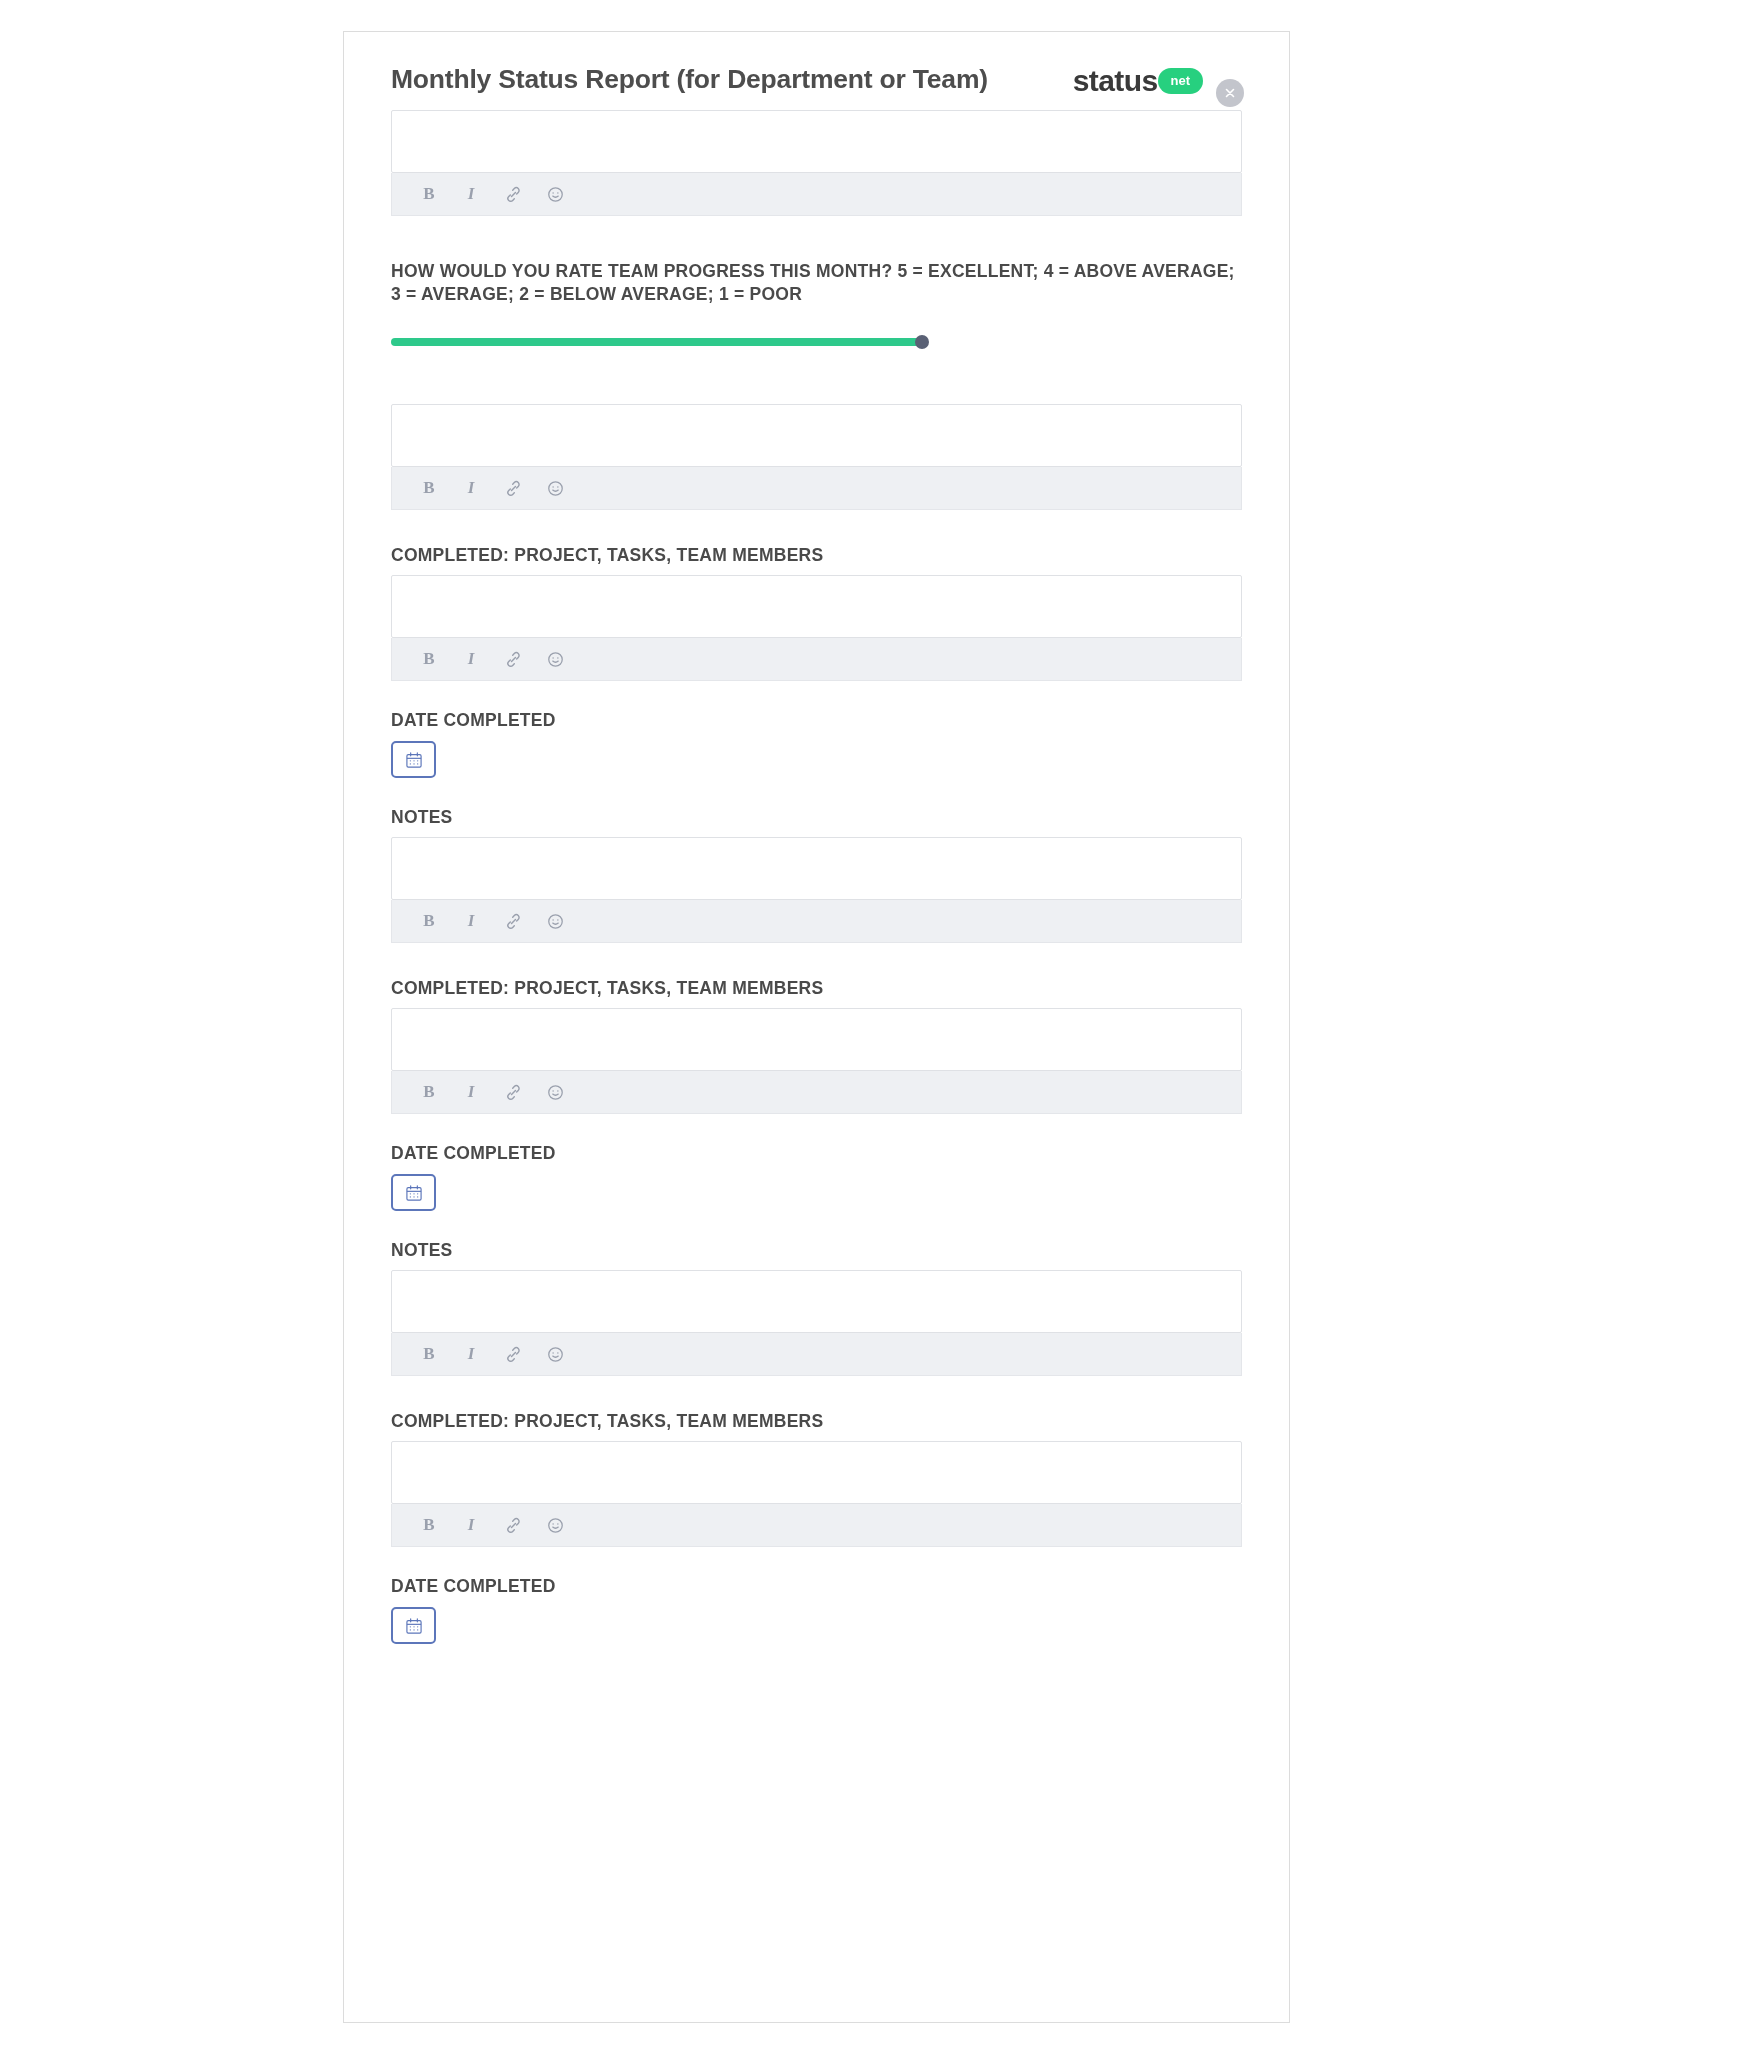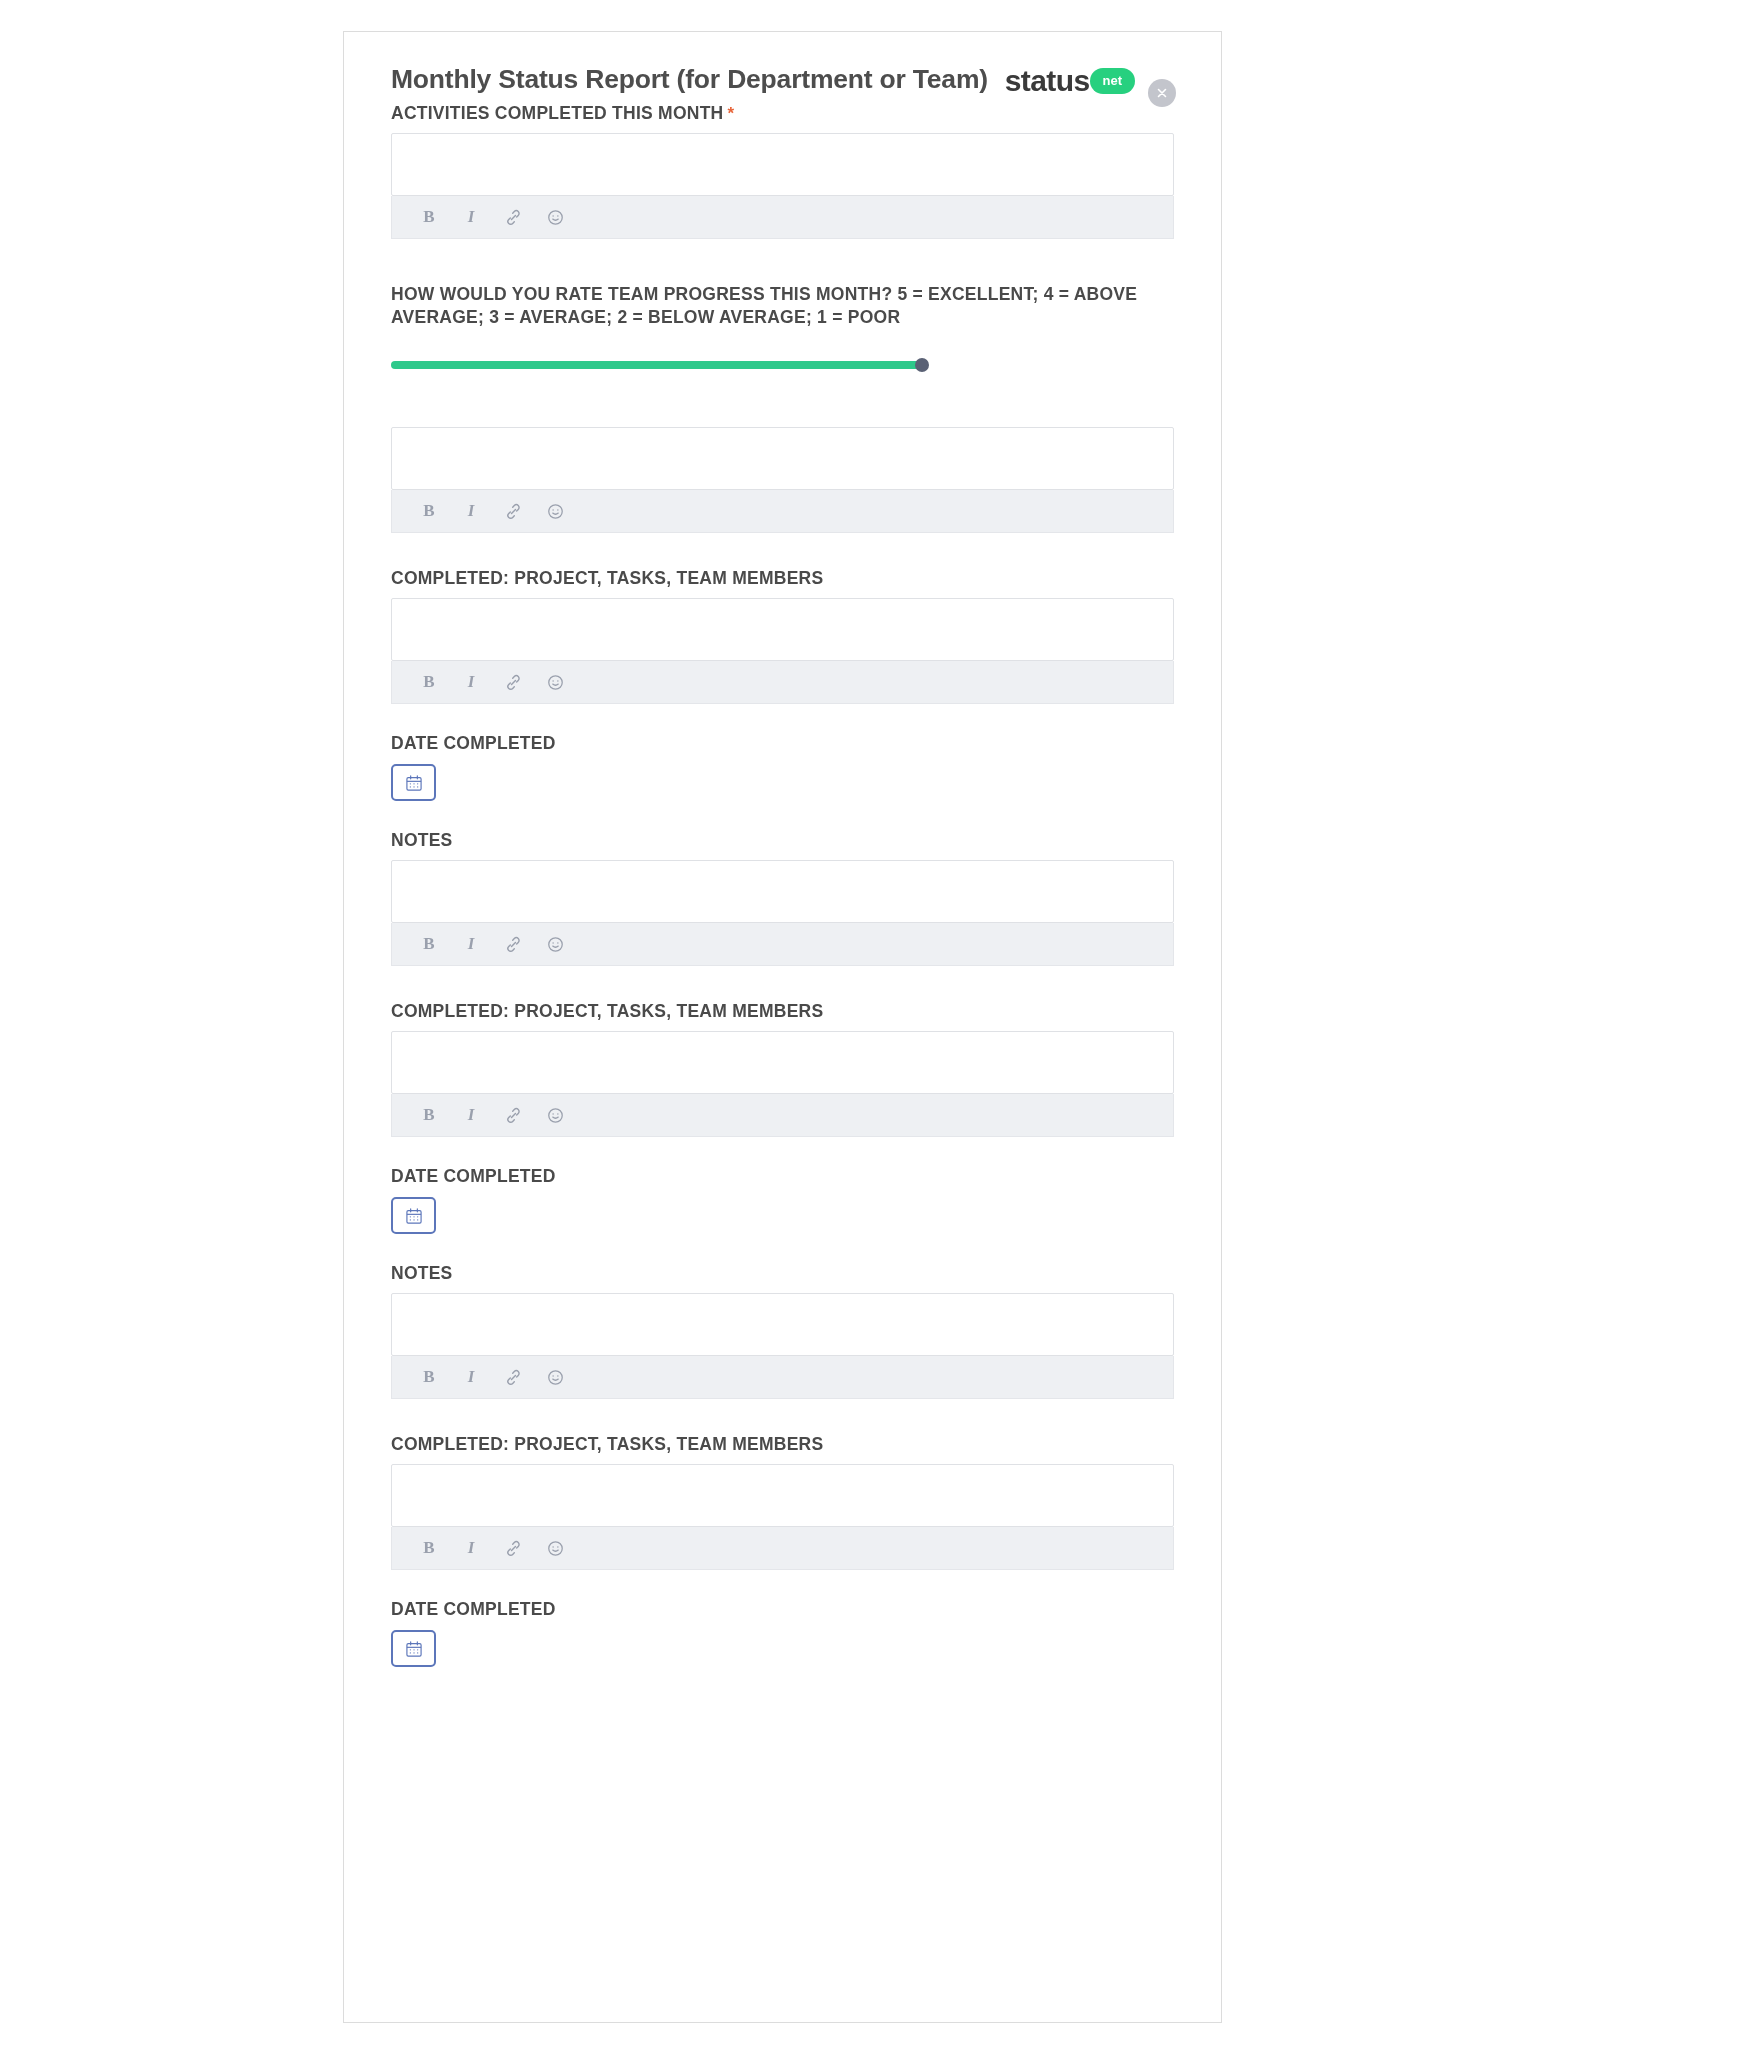--- a/index.html
+++ b/index.html
@@ -17,21 +17,21 @@
     height: 2048px;
     background: #ffffff;
     overflow: hidden;
   }
 
   
   .form-card {
     position: absolute;
     left: 343px;
     top: 31px;
-    width: 879px;
+    width: 947px;
     height: 1992px;
     background: #ffffff;
     border: 1px solid #dcdcdc;
     padding: 30px 47px 0 47px;
   }
 
   
   .header-row {
     position: relative;
     height: 40px;
@@ -195,23 +195,20 @@
       </div>
 
       <div class="close-btn">
         <svg width="14" height="14" viewBox="0 0 14 14">
           <path d="M3.5 3.5 L10.5 10.5 M10.5 3.5 L3.5 10.5" stroke="#ffffff" stroke-width="1.6" stroke-linecap="round"></path>
         </svg>
       </div>
     </div>
 
     <div class="field">
-      <div class="field-label">
-        <span>ACTIVITIES COMPLETED THIS MONTH</span><span class="req-star">*</span>
-      </div>
       <div class="editor">
         <div class="editor-input"></div>
         <div class="editor-toolbar">
           <span class="tb-icon tb-b">B</span>
           <span class="tb-icon tb-i">I</span>
           <span class="tb-icon">
             <svg width="19" height="19" viewBox="0 0 24 24" fill="none" stroke="#9aa0ad" stroke-width="1.8" stroke-linecap="round">
                 <path d="M9.5 14.5 L14.5 9.5"></path>
                 <path d="M11 6.5 L13 4.5 a3.5 3.5 0 0 1 5 5 L16 11.5"></path>
                 <path d="M13 17.5 L11 19.5 a3.5 3.5 0 0 1 -5 -5 L8 12.5"></path>

